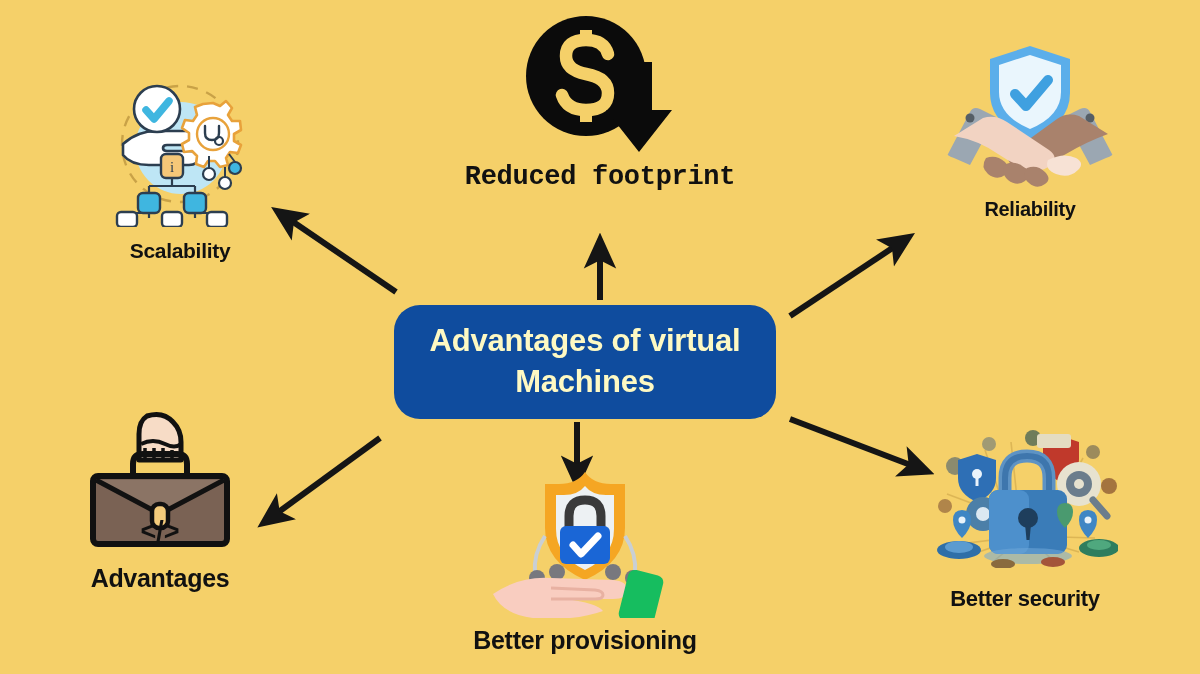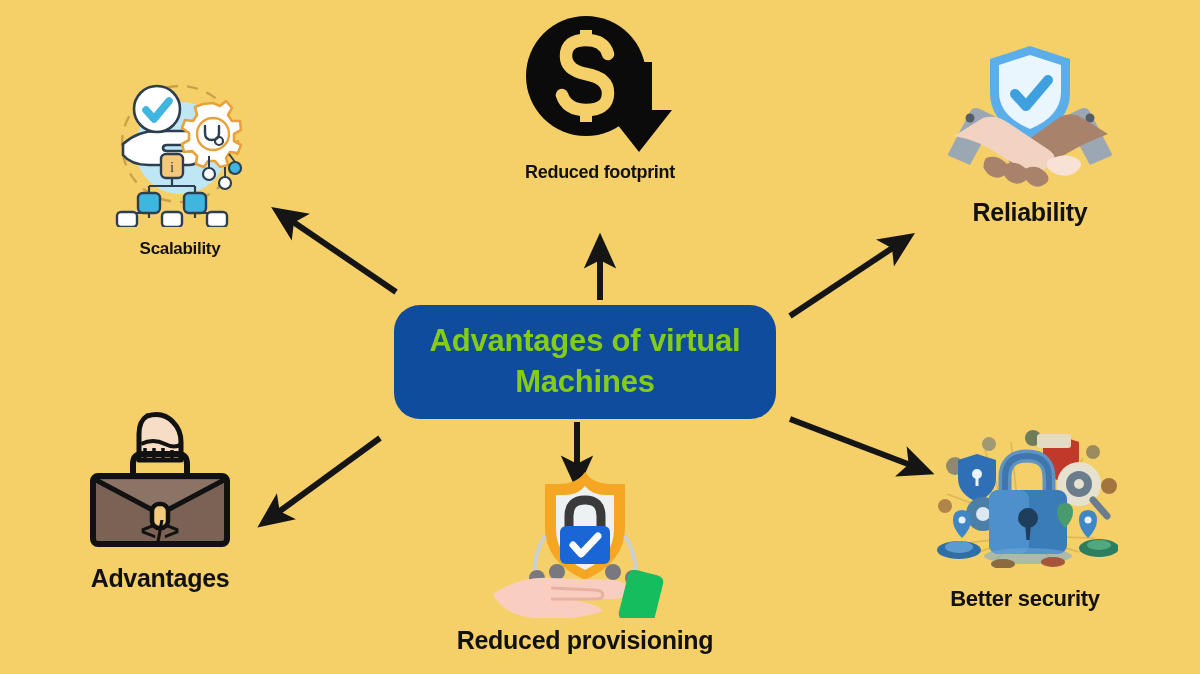--- a/index.html
+++ b/index.html
@@ -36,21 +36,21 @@
     height: 114px;
     background: #0F4C9E;
     border-radius: 26px;
     display: flex;
     align-items: center;
     justify-content: center;
     box-sizing: border-box;
     padding: 0 26px;
   }
   #center-node .center-text {
-    color: #84cc16;
+    color: #fef9c3;
     font-size: 31px;
     font-weight: bold;
     line-height: 1.32;
     text-align: center;
     letter-spacing: -0.2px;
   }
   
   .node {
     position: absolute;
     display: flex;
@@ -68,23 +68,23 @@
     position: relative;
   }
   
   #node-scalability  { left: 60px;  top: 82px;  width: 240px; }
   #node-reduced      { left: 440px; top: 14px;  width: 320px; }
   #node-reliability  { left: 915px; top: 38px;  width: 230px; }
   #node-portability  { left: 50px;  top: 410px; width: 220px; }
   #node-faster       { left: 440px; top: 466px; width: 290px; }
   #node-security     { left: 905px; top: 428px; width: 240px; }
 
-  #node-scalability .node-label { font-size: 17px; margin-top: 8px; }
-  #node-reduced .node-label     { font-size: 18px; margin-top: 4px; }
-  #node-reliability .node-label { font-size: 25px; margin-top: 6px; }
+  #node-scalability .node-label { font-size: 21px; margin-top: 8px; }
+  #node-reduced .node-label     { font-size: 27px; margin-top: 4px; font-family: Liberation Mono, monospace; }
+  #node-reliability .node-label { font-size: 20px; margin-top: 6px; }
   #node-portability .node-label { font-size: 25px; margin-top: 10px; }
   #node-faster .node-label      { font-size: 25px; margin-top: 4px; }
   #node-security .node-label    { font-size: 22px; margin-top: 14px; }
 </style>
 </head>
 <body>
 
 <div id="canvas">
 
   <svg class="arrow-layer" viewBox="0 0 1200 674">
@@ -229,21 +229,21 @@
         <circle cx="72" cy="106" r="8" fill="#78787E"></circle>
         <circle cx="128" cy="106" r="8" fill="#78787E"></circle>
         <circle cx="148" cy="112" r="8" fill="#78787E"></circle>
 
         <path d="M8 128 q26 -18 58 -16 l62 2 q14 1 14 10 q0 9 -14 9 l-48 0 q32 4 38 12 q-22 8 -54 8 q-44 0 -56 -25 z" fill="#F9CDC0"></path>
         <path d="M66 122 l44 2 q8 1 8 5 q0 4 -8 4 l-44 0" fill="none" stroke="#E8B1A2" stroke-width="3"></path>
 
         <rect x="138" y="106" width="36" height="52" rx="7" fill="#16BD5F" transform="rotate(14 156 132)"></rect>
       </svg>
     </div>
-    <div class="node-label">Reduced provisioning</div>
+    <div class="node-label">Better provisioning</div>
   </div>
 
   <div class="node" id="node-security">
     <div class="icon-box">
       <svg width="185" height="140" viewBox="0 0 185 140">
 
         <g stroke="#D8B252" stroke-width="1.6" fill="none" opacity="0.85">
           <path d="M28 40 l22 38 M52 22 l18 54 M78 14 l6 56 M120 18 l-8 54 M150 30 l-24 44 M168 56 l-42 26
                    M14 66 l48 18 M92 108 l-52 18 M92 108 l-30 24 M92 108 l28 24 M92 108 l54 16
                    M92 108 l-66 8 M92 108 l70 2"></path>

